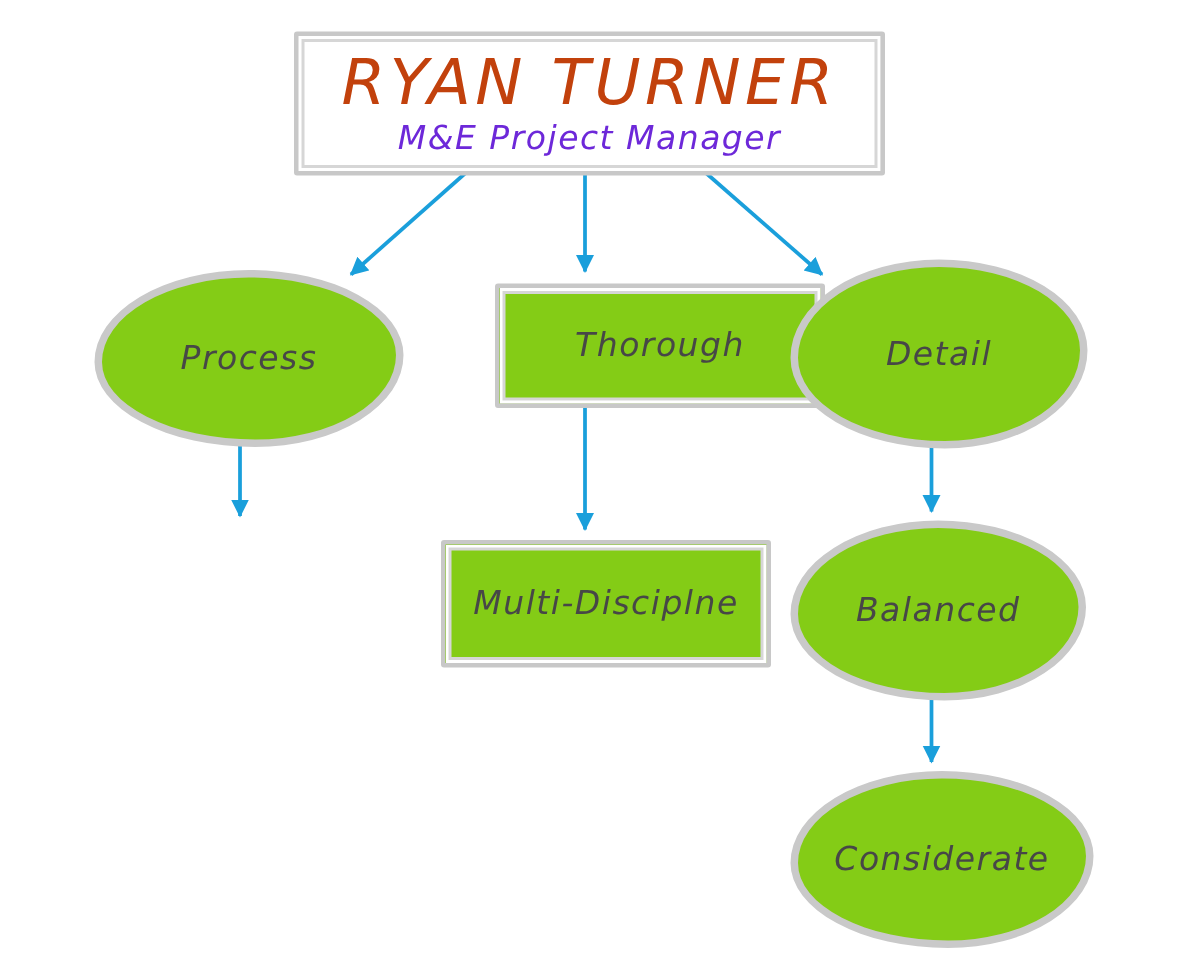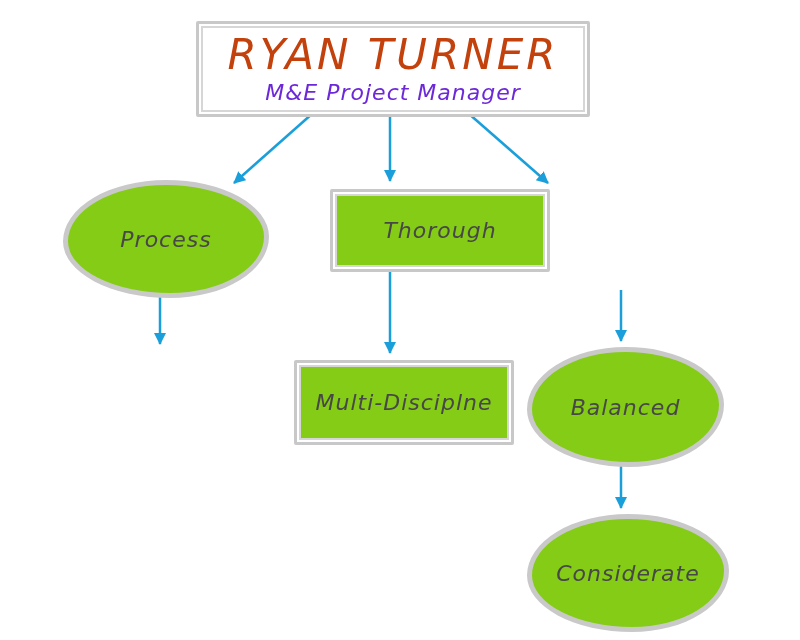--- a/index.html
+++ b/index.html
@@ -76,20 +76,23 @@
     <div class="root-name">RYAN TURNER</div>
     <div class="root-role">M&amp;E Project Manager</div>
   </div>
 
   <div class="node ellipse node-process">
     <span>Process</span>
   </div>
   <div class="node rect node-thorough">
     <span>Thorough</span>
   </div>
+  <div class="node ellipse node-detail">
+    <span>Detail</span>
+  </div>
 
   <div class="node rect node-multi">
     <span>Multi-Disciplne</span>
   </div>
   <div class="node ellipse node-helpful">
     <span>Balanced</span>
   </div>
 
   <div class="node ellipse node-considerate">
     <span>Considerate</span>

